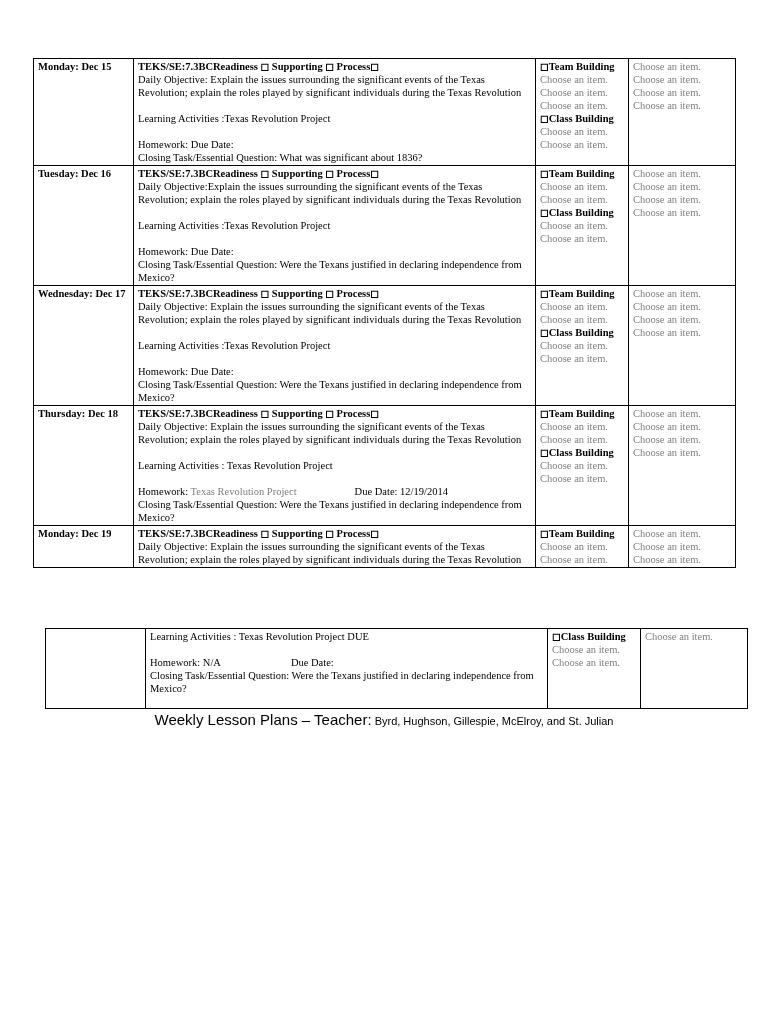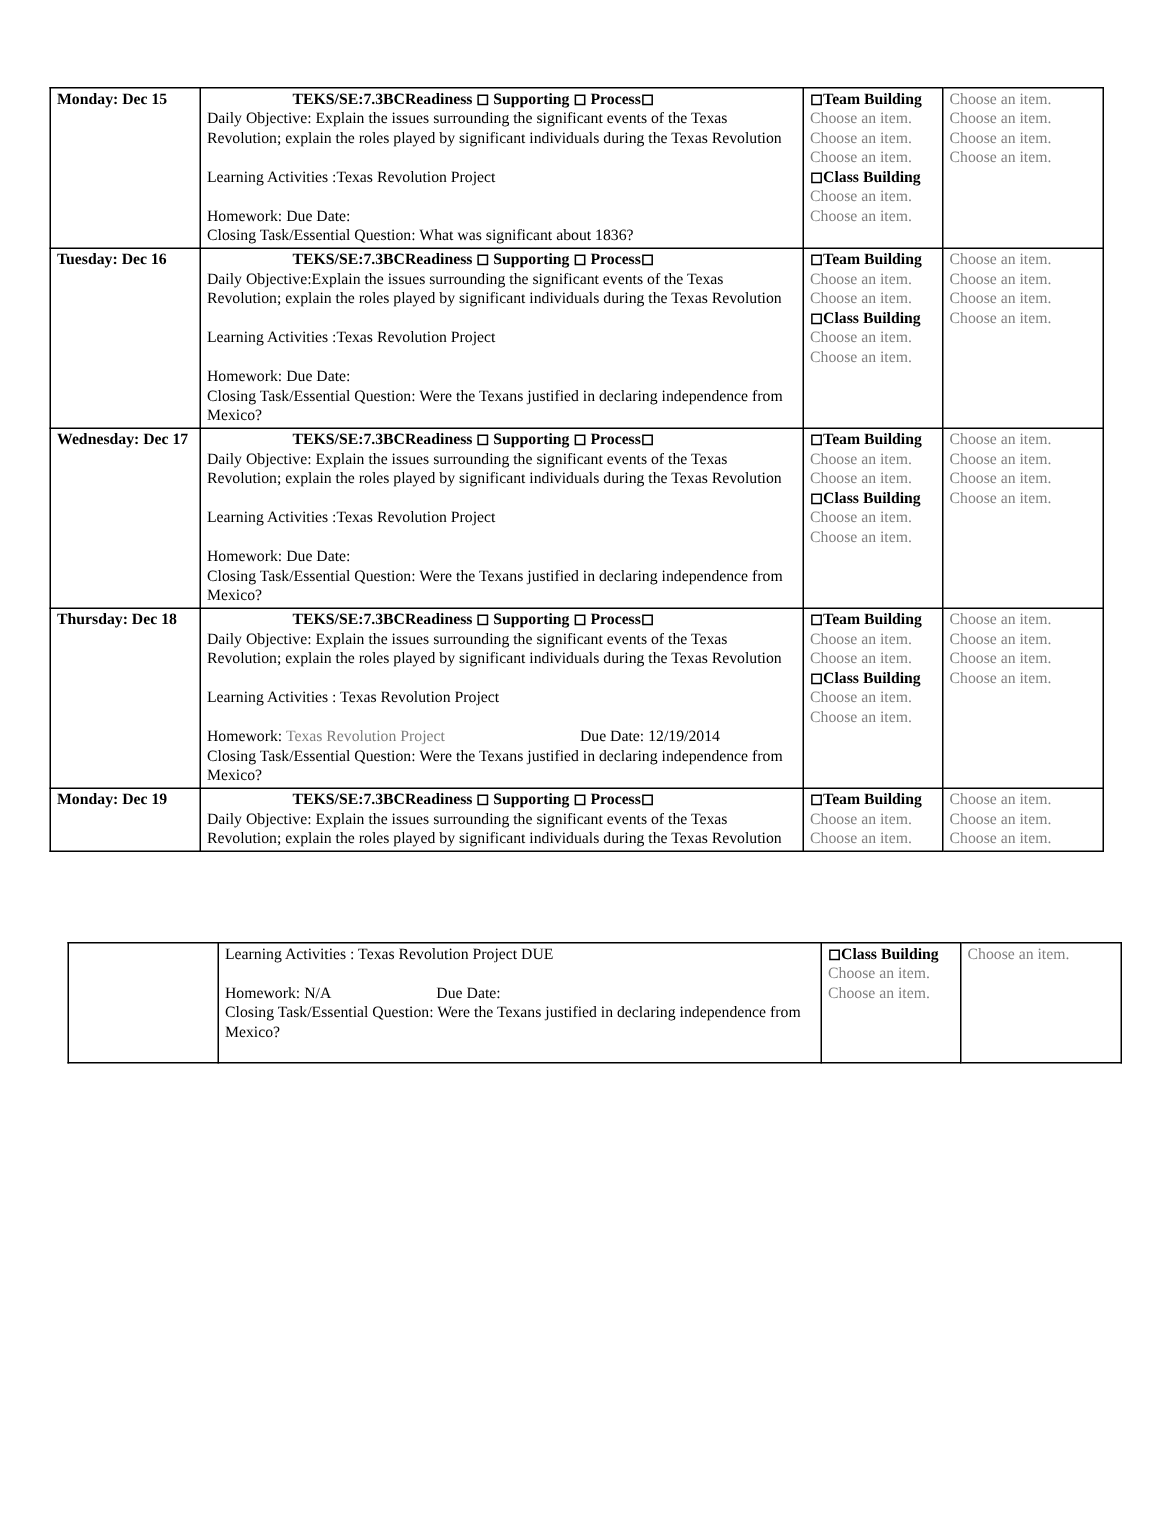--- a/index.html
+++ b/index.html
@@ -21,26 +21,26 @@
   .col-day  { width: 100px; }
   .col-body { width: 402px; }
   .col-kagan{ width: 93px; }
   .col-avid { width: 107px; }
 
   .hdr td { font-weight: bold; }
   .hdr-main { display: flex; justify-content: space-between; padding-right: 6px; }
 
   .day { font-weight: bold; font-family: Liberation Serif, serif; }
 
-  .teks-line { display: flex; justify-content: center; font-weight: bold; padding-right: 38px; }
+  .teks-line { display: flex; justify-content: flex-start; font-weight: bold; padding-right: 38px; }
   .lbl { font-weight: normal; }
   .blank { height: 13px; }
   .gray { color: #7f7f7f; }
 
-  .due-offset-thu  { display: inline-block; margin-left: 90px; text-align: center; }
+  .due-offset-thu  { display: inline-block; margin-left: 58px; text-align: center; }
   .due-offset-cont { display: inline-block; margin-left: 70px; }
 
   .strat-line { line-height: 13px; color: #7f7f7f; }
   .strat-head { color: #000; font-weight: bold; }
 
   .cont-row td { height: 80px; }
 
   .footer {
     position: absolute; top: 711px; left: 0; width: 768px; text-align: center;
     font-family: "Liberation Sans", sans-serif; white-space: nowrap;
@@ -228,14 +228,17 @@
             <div class="strat-line">Choose an item.</div>
             <div class="strat-line">Choose an item.</div>
           </td>
       <td>
             <div class="strat-line">Choose an item.</div>
           </td>
     </tr>
   </tbody>
     </table>
 
+  <div class="footer">
+    <span class="footer-title">Weekly Lesson Plans – Teacher:</span><span class="footer-names"> Byrd, Hughson, Gillespie, McElroy, and St. Julian</span>
+  </div>
 
 </div>
 
 </body></html>

